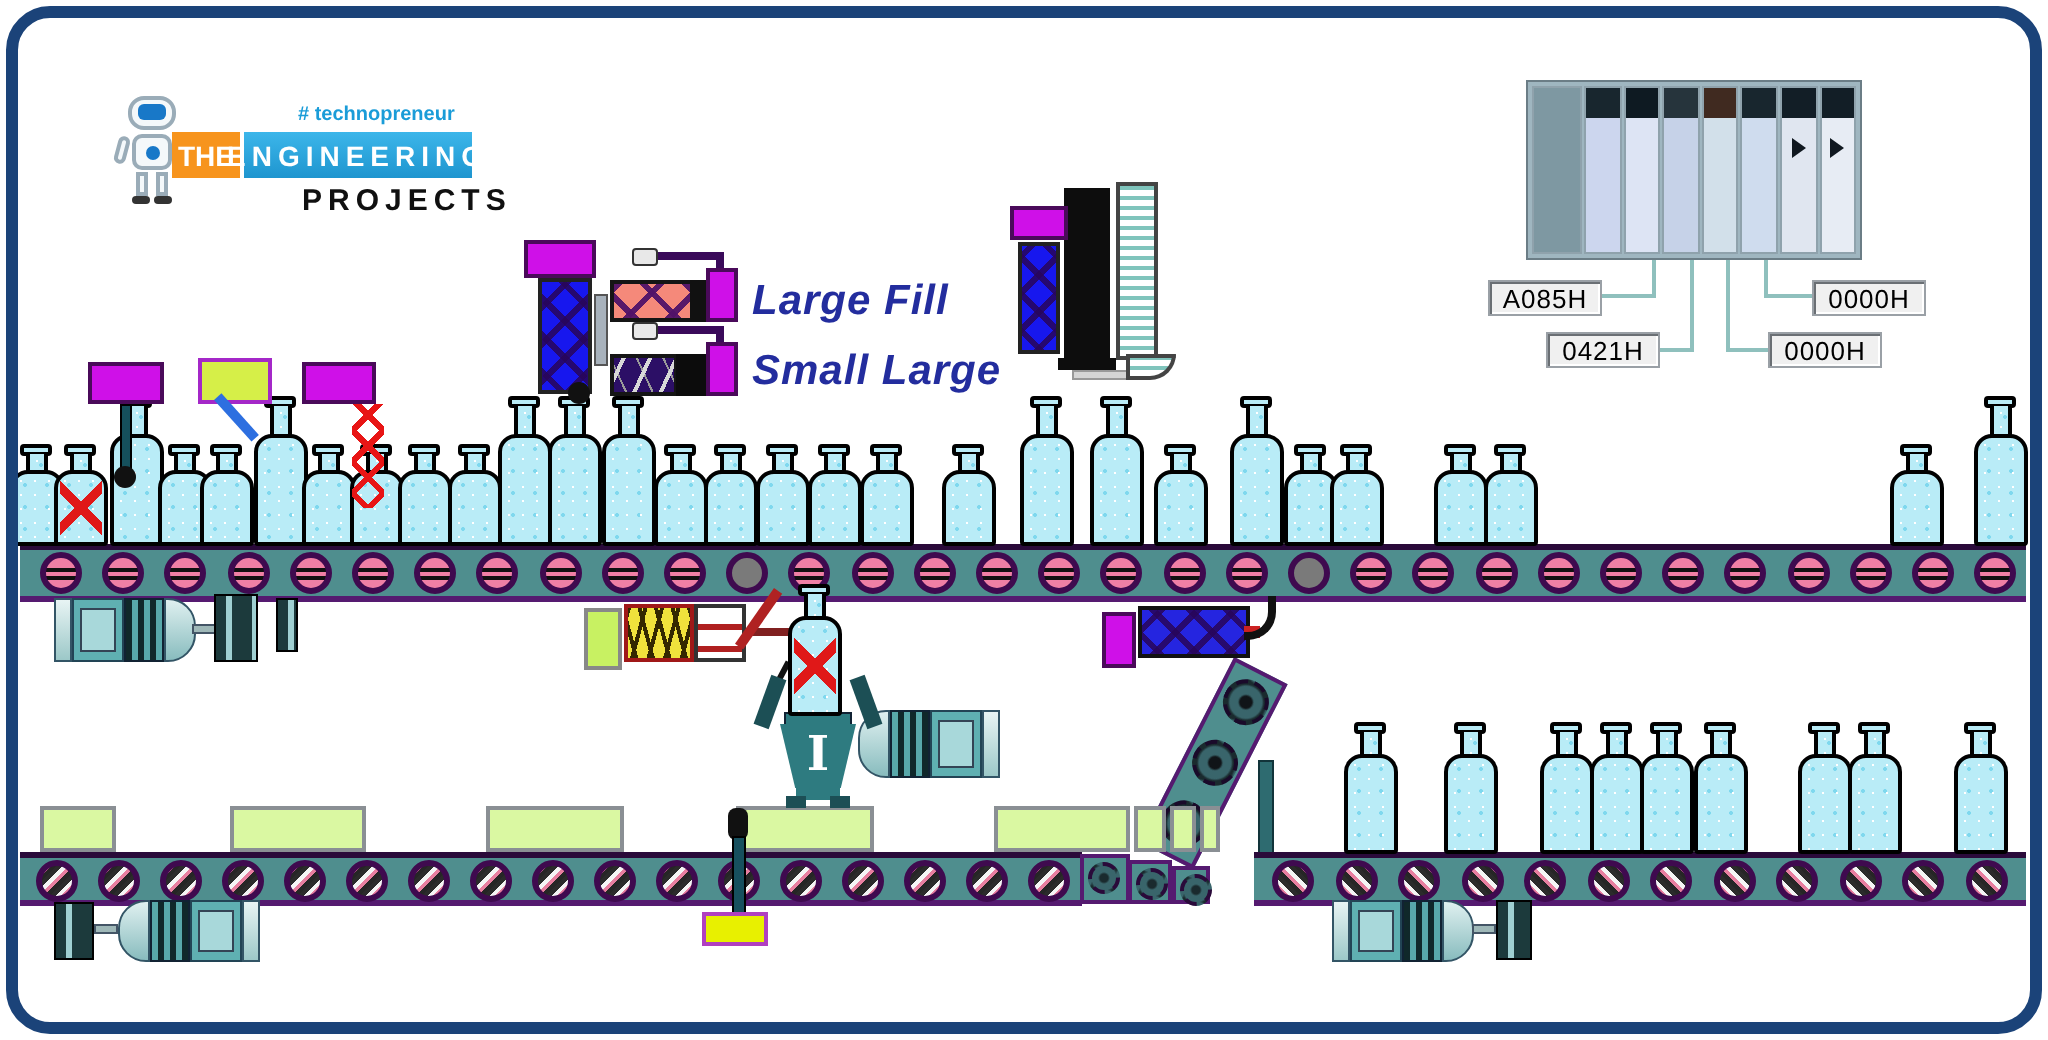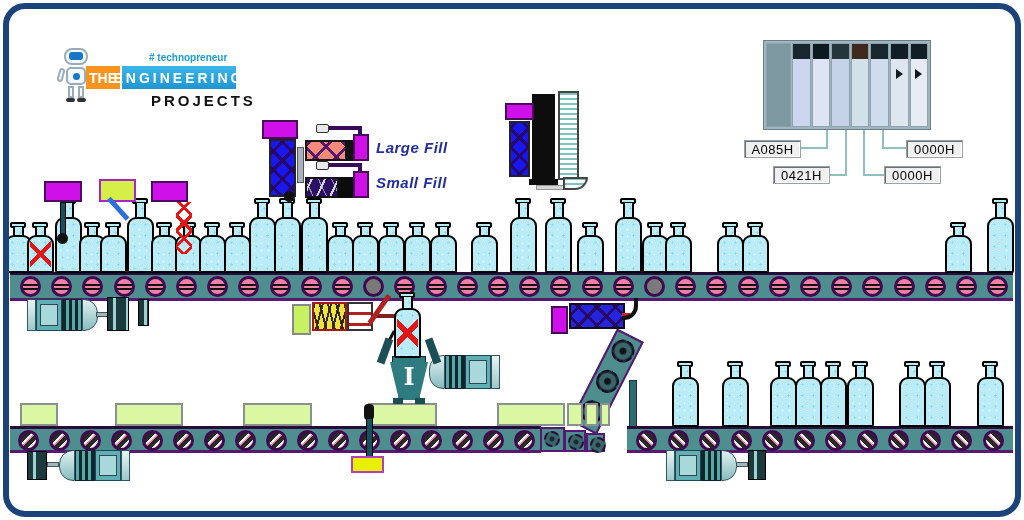--- a/index.html
+++ b/index.html
@@ -60,21 +60,21 @@
   #plc-rack{position:absolute;left:763px;top:40px;width:168px;height:90px;background:#9fb6c0;border:1px solid #6b7d86;display:flex;gap:1px;padding:2px;z-index:10;}
   .plcmod{position:relative;height:84px;border:1px solid #8fa2ac;display:flex;flex-direction:column;}
   .plctop{height:15px;width:100%;}
   .wide{background-image:repeating-linear-gradient(180deg,rgba(255,255,255,.3) 0 3px,transparent 3px 16px);}
   .plcarrow{width:0;height:0;border-left:7px solid #101820;border-top:5px solid transparent;border-bottom:5px solid transparent;margin:10px auto 0;}
   .reg{position:absolute;width:57px;height:18px;background:#f0f0f0;border:1px solid #9aa0a6;box-shadow:inset 1px 1px 0 #6a6f74,inset -1px -1px 0 #ffffff;font-size:13px;display:flex;align-items:center;justify-content:center;letter-spacing:.5px;color:#000;z-index:10;}
   .cl{position:absolute;background:#8fc0bd;z-index:9;}
 
   
   .mgbox{background:#cf10e8;border:2px solid #4a0a5a;z-index:6;}
-  .label-fill{font-size:15px;font-weight:bold;font-style:italic;color:#232d9e;z-index:10;letter-spacing:.5px;}
+  .label-fill{font-size:21px;font-weight:bold;font-style:italic;color:#232d9e;z-index:10;letter-spacing:.5px;}
   .logo-word{color:#fff;font-weight:bold;font-size:14px;display:flex;align-items:center;justify-content:center;z-index:10;}
 </style>
 </head>
 <body>
 
 <div id="scene">
 
   <div class="abs" style="left:54px;top:44px;width:186px;height:66px;z-index:10;">
     <div class="abs" style="left:0;top:0;width:44px;height:64px;">
       <div class="abs" style="left:10px;top:4px;width:24px;height:17px;background:#f4f8fa;border:2px solid #9aacb8;border-radius:8px;"></div>
@@ -104,21 +104,21 @@
   <div class="abs xpat-p" style="left:305px;top:140px;width:42px;height:21px;background-color:#f5897a;border:2px solid #151515;z-index:5;"></div>
   <div class="abs" style="left:345px;top:140px;width:8px;height:21px;background:#111;z-index:5;"></div>
   <div class="abs mgbox" style="left:353px;top:134px;width:16px;height:27px;"></div>
   <div class="abs" style="left:316px;top:161px;width:13px;height:9px;background:#e8e8e8;border:1px solid #333;border-radius:2px;z-index:6;"></div>
   <div class="abs" style="left:329px;top:163px;width:33px;height:4px;background:#3a0a5a;z-index:5;"></div>
   <div class="abs" style="left:358px;top:163px;width:4px;height:12px;background:#3a0a5a;z-index:5;"></div>
   <div class="abs wave" style="left:305px;top:177px;width:34px;height:21px;background-color:#2c0f66;border:2px solid #151515;z-index:5;"></div>
   <div class="abs" style="left:338px;top:177px;width:15px;height:21px;background:#0c0c0c;z-index:5;"></div>
   <div class="abs mgbox" style="left:353px;top:171px;width:16px;height:27px;"></div>
   <div class="abs label-fill" style="left:376px;top:139px;">Large Fill</div>
-  <div class="abs label-fill" style="left:376px;top:174px;">Small Fill</div>
+  <div class="abs label-fill" style="left:376px;top:174px;">Small Large</div>
 
   <div class="abs mgbox" style="left:505px;top:103px;width:29px;height:17px;"></div>
   <div class="abs xpat-b" style="left:509px;top:121px;width:21px;height:56px;background-color:#1717ee;border:2px solid #222;z-index:5;"></div>
   <div class="abs" style="left:532px;top:94px;width:23px;height:86px;background:#0d0d0d;z-index:5;"></div>
   <div class="abs" style="left:529px;top:179px;width:29px;height:6px;background:#0d0d0d;z-index:5;"></div>
   <div class="abs coil" style="left:558px;top:91px;width:21px;height:89px;z-index:5;"></div>
   <div class="abs coil" style="left:563px;top:177px;width:25px;height:13px;border-radius:0 0 14px 0;z-index:5;"></div>
   <div class="abs" style="left:536px;top:185px;width:30px;height:5px;background:#d5d5d5;border:1px solid #999;z-index:4;"></div>
 
   <div id="plc-rack">

